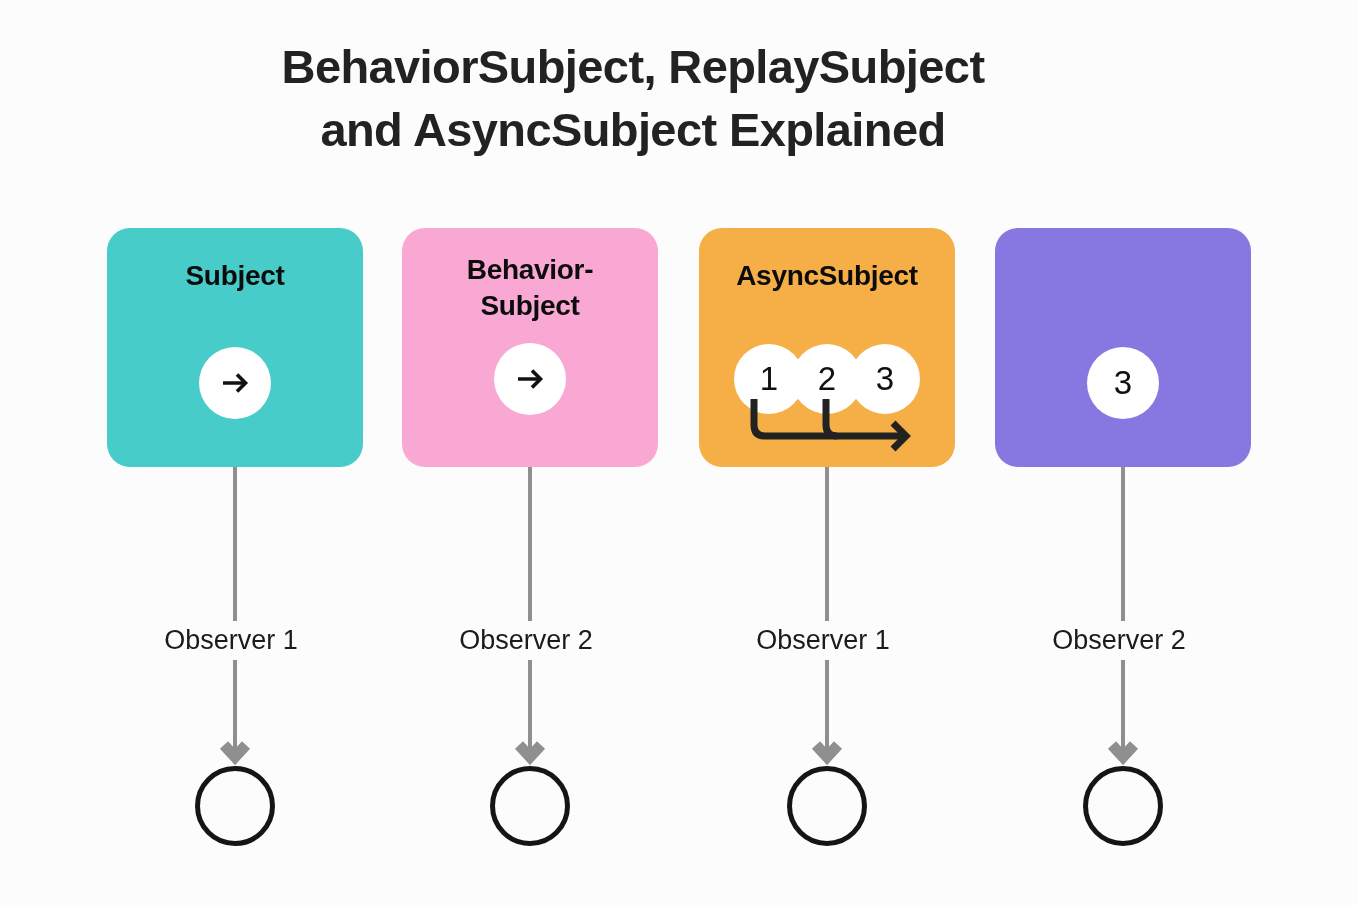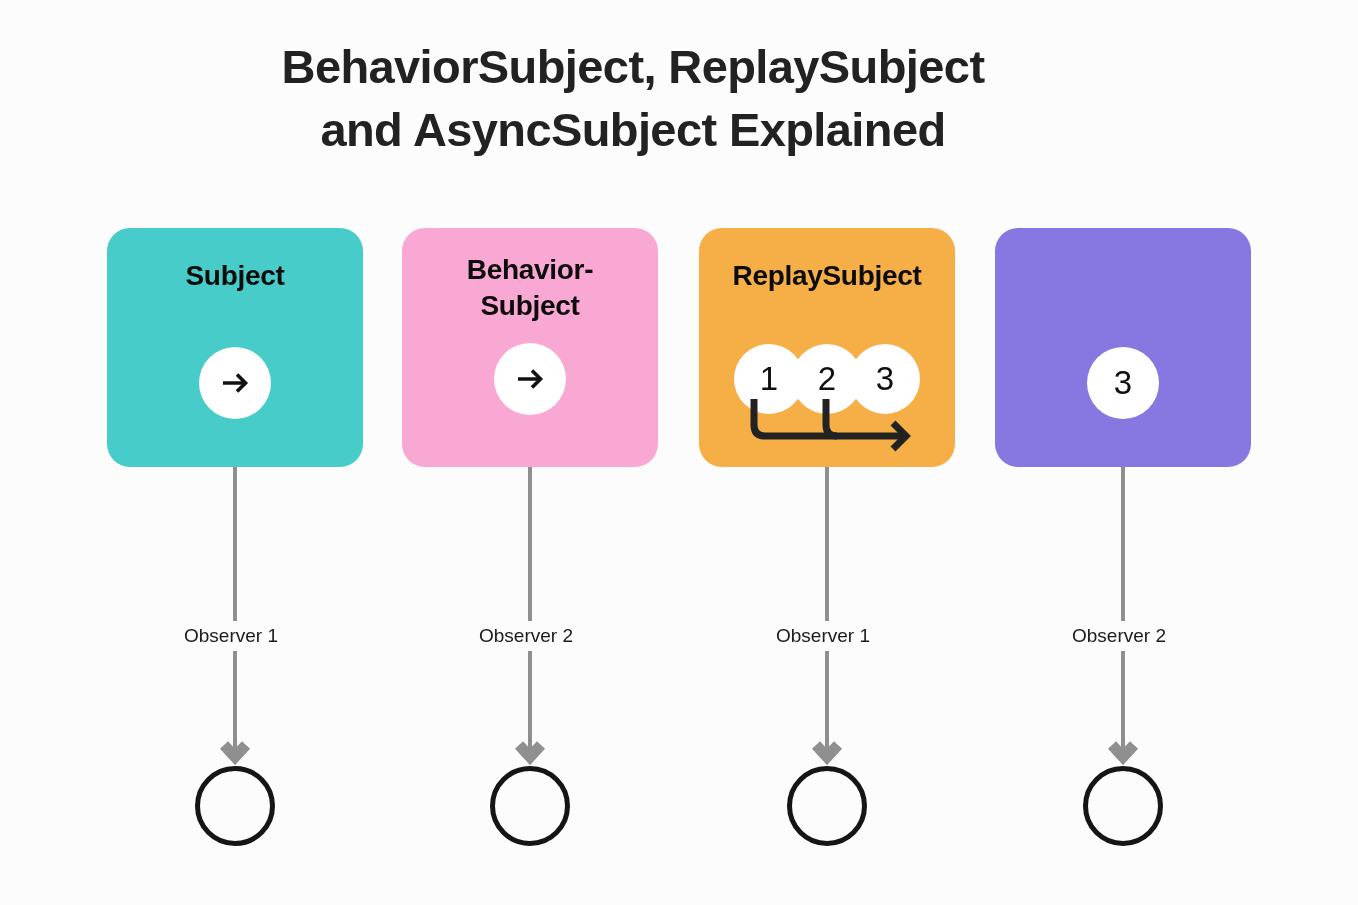--- a/index.html
+++ b/index.html
@@ -118,21 +118,21 @@
   }
   .connector svg { display: block; }
 
   .observer-label {
     position: absolute;
     left: 50%;
     transform: translateX(-50%);
     top: 393px;
     width: 300px;
     text-align: center;
-    font-size: 19px;
+    font-size: 27px;
     font-weight: 400;
     color: #1b1b1b;
     background: #fcfcfc;
     padding: 4px 0;
     white-space: nowrap;
   }
 
   
   .observer-circle {
     position: absolute;
@@ -198,21 +198,21 @@
         <path d="M-9 278 L2 290 L13 278" stroke="#8f8f8f" stroke-width="11" fill="none" stroke-linecap="butt" stroke-linejoin="miter"></path>
       </svg>
     </div>
 
     <div class="observer-label">Observer 2</div>
     <div class="observer-circle"></div>
   </div>
 
   <div class="column c2">
     <div class="card" style="background:#f6ae47">
-      <div class="card-title">ReplaySubject</div>
+      <div class="card-title">AsyncSubject</div>
 
       <div class="badge-row triple">
         <div class="badge num">1</div>
         <div class="badge num">2</div>
         <div class="badge num">3</div>
       </div>
 
       <div class="replay-path">
         <svg width="256" height="68" viewBox="0 0 256 68">
           <path d="M55 0 L55 26 Q55 37 66 37 L205 37" stroke="#222222" stroke-width="7" fill="none" stroke-linecap="butt" stroke-linejoin="round"></path>

